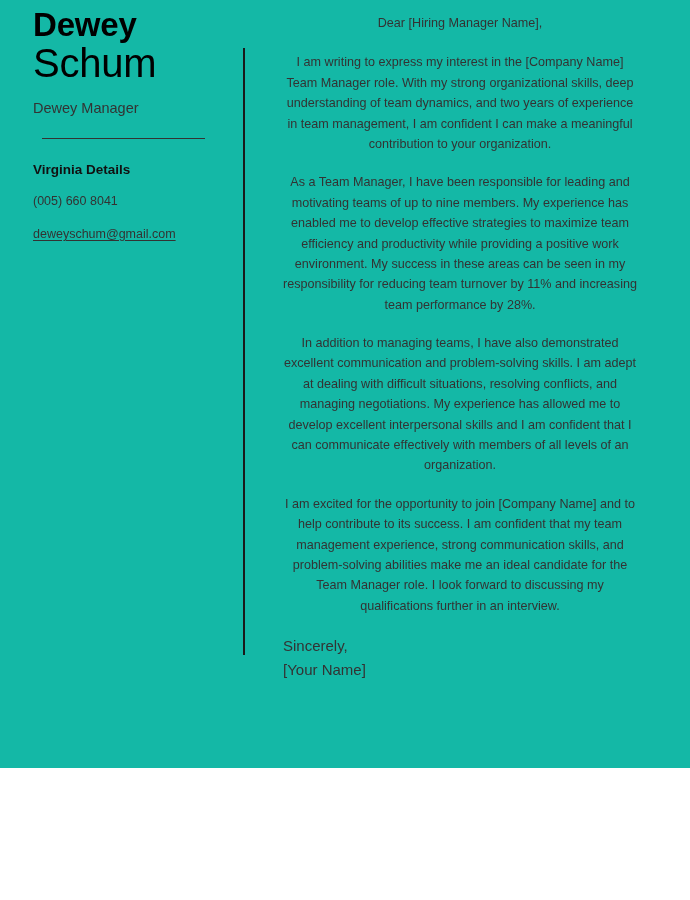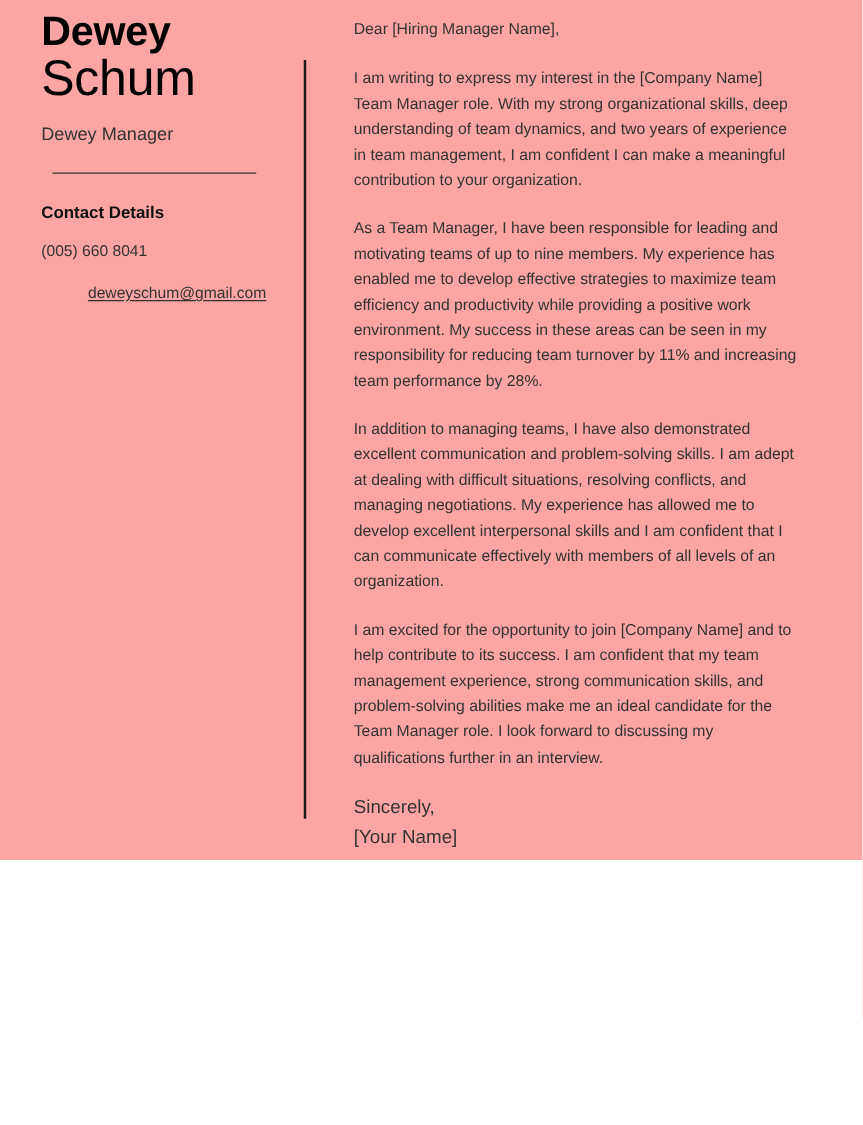--- a/index.html
+++ b/index.html
@@ -10,22 +10,22 @@
   body {
     width: 690px;
     height: 900px;
     font-family: "Liberation Sans", sans-serif;
     color: #333333;
     overflow: hidden;
   }
   .page {
     position: relative;
     width: 690px;
-    height: 688px;
-    background: #fca5a5;
+    height: 768px;
+    background: #14b8a6;
   }
   .letter-wrap {
     display: flex;
     align-items: flex-start;
   }
 
   
   .sidebar {
     width: 243px;
     box-sizing: border-box;
@@ -83,21 +83,20 @@
     margin-top: 16px;
     line-height: 1.3;
   }
   .contact-item.email a,
   .contact-item.email {
     color: #333333;
     text-decoration: underline;
   }
   .contact-item.email {
     text-underline-offset: 2px;
-    text-align: right;
   }
 
   
   .divider-v {
     flex: 0 0 auto;
     width: 2px;
     background: #1a1a1a;
     height: 607px;
     margin-top: 48px;
   }
@@ -106,20 +105,21 @@
   .body-col {
     flex: 1 1 auto;
     box-sizing: border-box;
     padding: 13px 53px 0 38px;
   }
   .letter-p {
     font-size: 12.6px;
     line-height: 1.62;
     color: #333333;
     margin: 0 0 18px 0;
+    text-align: center;
   }
   .letter-p.salutation {
     margin-bottom: 19px;
   }
   .sign-off {
     margin: 0;
     font-size: 15px;
     line-height: 1.62;
     color: #333333;
   }
@@ -133,21 +133,21 @@
     <aside class="sidebar">
       <div class="name-block">
         <span class="name-first">Dewey</span>
         <span class="name-last">Schum</span>
       </div>
 
       <div class="job-title">Dewey Manager</div>
 
       <hr class="divider-h">
 
-      <div class="contact-heading">Contact Details</div>
+      <div class="contact-heading">Virginia Details</div>
 
       <ul class="contact-list">
         <li class="contact-item">(005) 660 8041</li>
         <li class="contact-item email">deweyschum@gmail.com</li>
       </ul>
     </aside>
 
     <div class="divider-v"></div>
 
     <main class="body-col">

